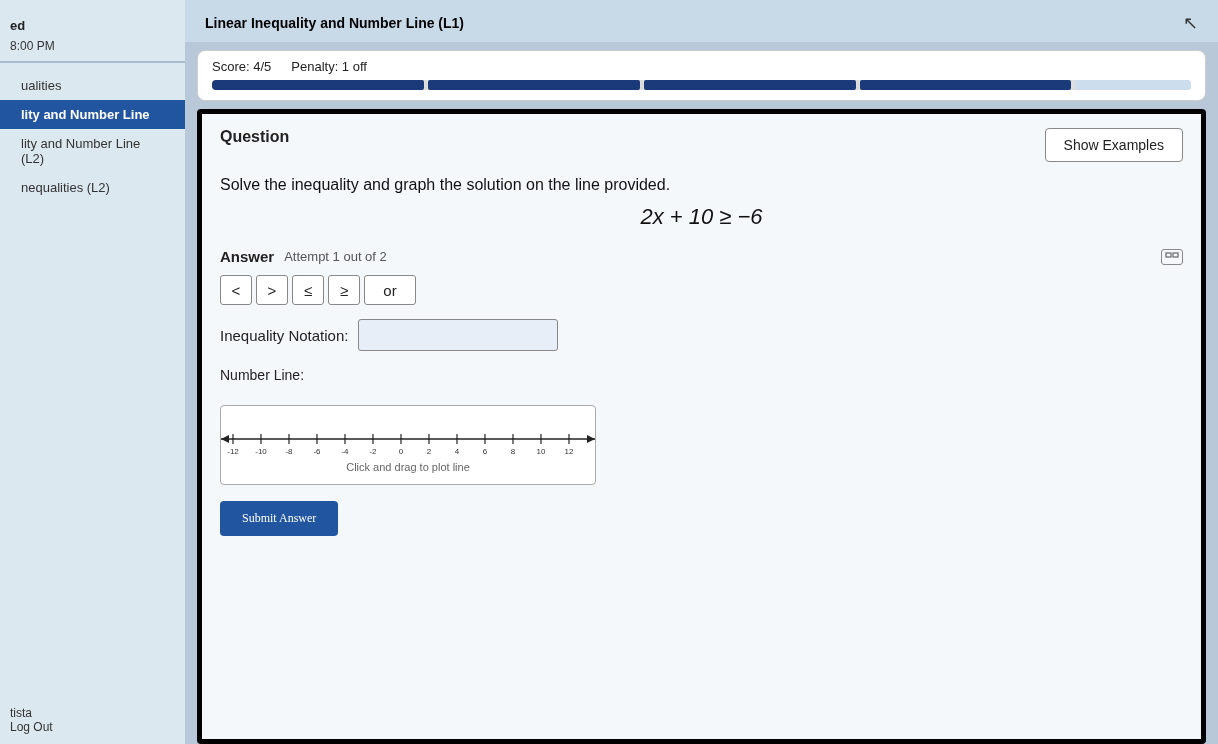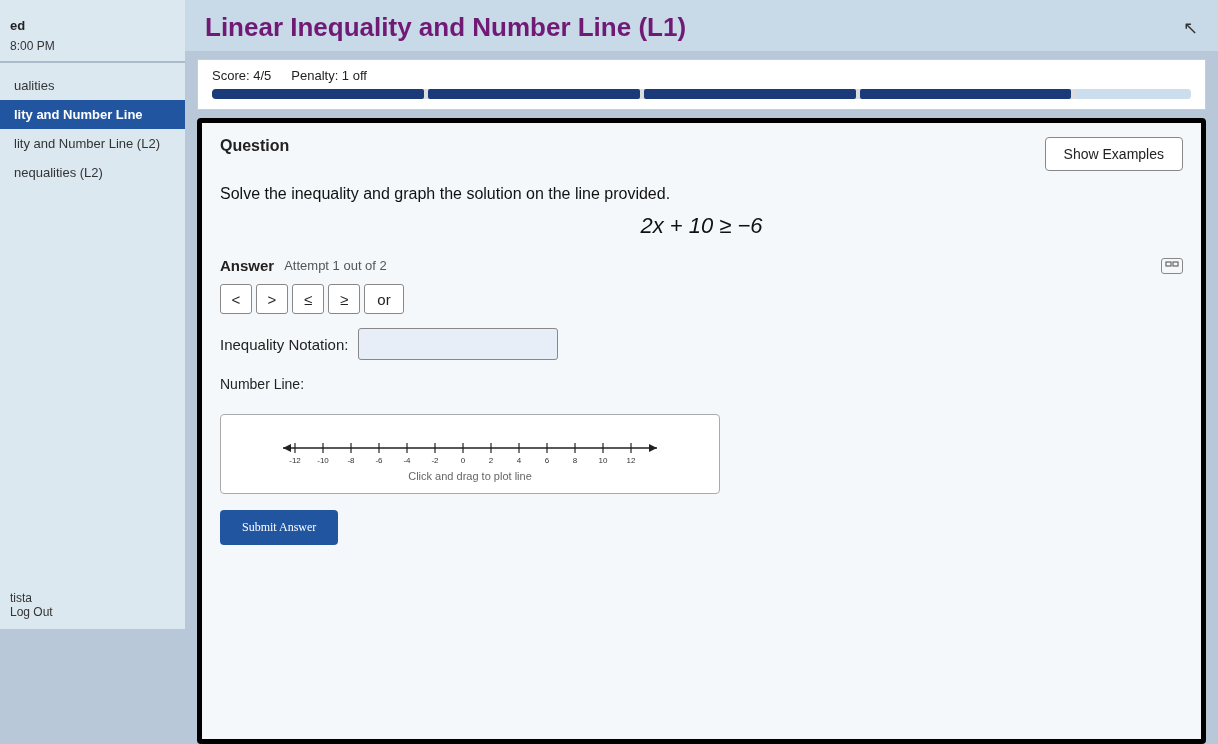--- a/index.html
+++ b/index.html
@@ -10,21 +10,21 @@
       height: 744px;
       overflow: hidden;
       display: flex;
     }
 
     
     .sidebar {
       width: 185px;
       min-width: 185px;
       background: #dce8f0;
-      height: 629px;
+      height: 744px;
       display: flex;
       flex-direction: column;
       padding-top: 10px;
     }
     .sidebar-header {
       font-size: 13px;
       font-weight: bold;
       color: #222;
       padding: 8px 10px 4px 10px;
     }
@@ -32,21 +32,21 @@
       font-size: 12px;
       color: #333;
       padding: 2px 10px 8px 10px;
     }
     .sidebar-divider {
       height: 2px;
       background: #aabccc;
       margin: 0 0 8px 0;
     }
     .sidebar-item {
-      padding: 7px 14px;
+      padding: 7px 21px;
       font-size: 13px;
       color: #333;
       cursor: pointer;
     }
     .sidebar-item.active {
       background: #2255a0;
       color: #fff;
       font-weight: bold;
     }
     .sidebar-spacer { flex: 1; }
@@ -74,35 +74,35 @@
 
     
     .title-bar {
       background: #c8dae8;
       padding: 12px 20px 8px 20px;
       display: flex;
       align-items: center;
       justify-content: space-between;
     }
     .title-bar h1 {
-      font-size: 26px;
+      font-size: 14px;
       font-weight: bold;
-      color: #701a75;
+      color: #000000;
     }
     .cursor-icon {
       font-size: 18px;
       color: #333;
     }
 
     
     .score-section {
       background: #fff;
       border: 1px solid #ccc;
       margin: 8px 12px 0 12px;
-      border-radius: 0;
+      border-radius: 8px;
       padding: 8px 14px 10px 14px;
     }
     .score-meta {
       display: flex;
       gap: 20px;
       font-size: 13px;
       color: #222;
       margin-bottom: 6px;
     }
     .score-bar-track {
@@ -232,21 +232,21 @@
     }
     .number-line-label {
       font-size: 14px;
       color: #222;
       margin-bottom: 22px;
     }
     .number-line-box {
       border: 1.5px solid #aaa;
       border-radius: 4px;
       background: #fff;
-      width: 500px;
+      width: 376px;
       height: 80px;
       display: flex;
       flex-direction: column;
       align-items: center;
       justify-content: center;
       padding: 8px 10px 4px 10px;
       position: relative;
     }
     .number-line-svg {
       width: 390px;
@@ -327,21 +327,21 @@
               <rect x="8" y="1" width="5" height="4" fill="none" stroke="#666" stroke-width="1.2"></rect>
             </svg>
         </div>
       </div>
 
       <div class="symbol-buttons">
         <button class="sym-btn">&lt;</button>
         <button class="sym-btn">&gt;</button>
         <button class="sym-btn">≤</button>
         <button class="sym-btn">≥</button>
-        <button class="sym-btn" style="width:40px;">or</button>
+        <button class="sym-btn" style="width:52px;">or</button>
       </div>
 
       <div class="inequality-row">
         <span class="inequality-label">Inequality Notation:</span>
         <input class="inequality-input" type="text" style="">
       </div>
 
       <div class="number-line-section">
         <div class="number-line-label">Number Line:</div>
         <div class="number-line-box">

